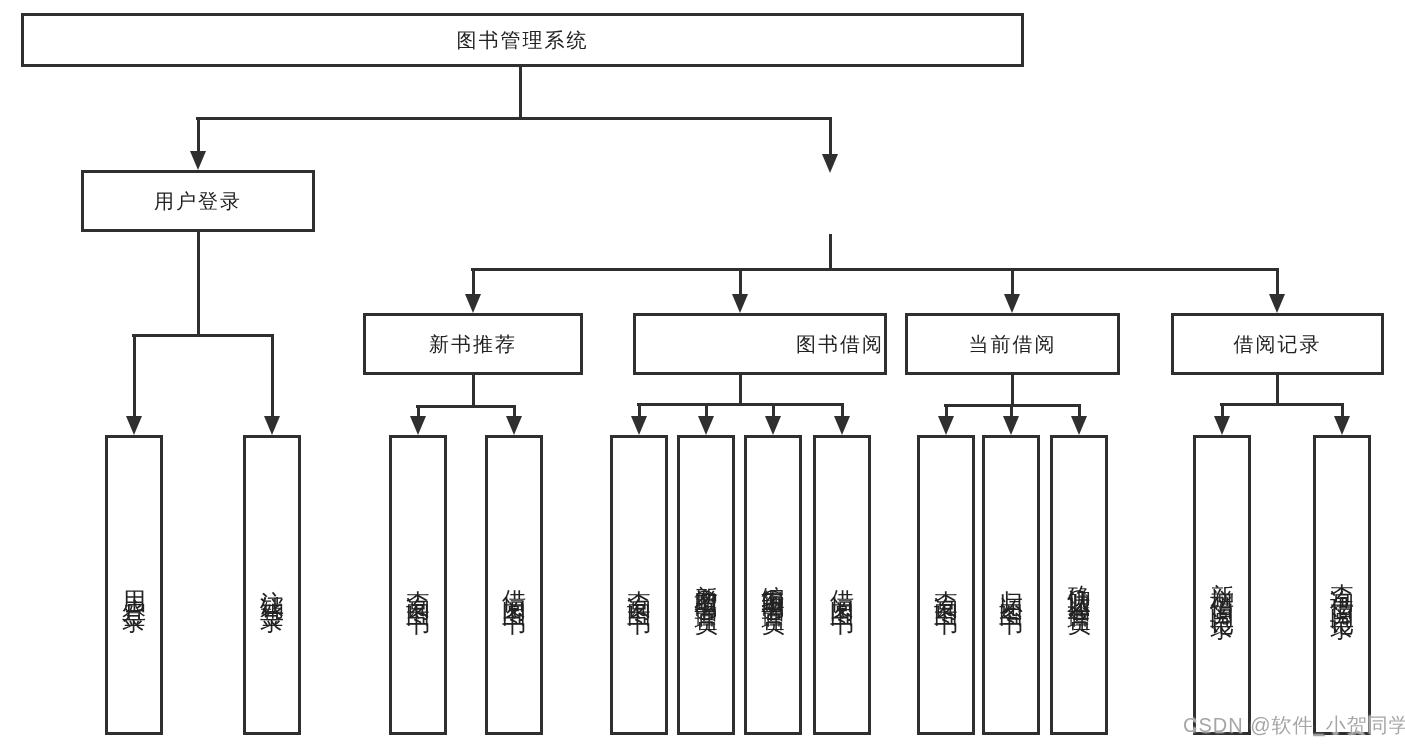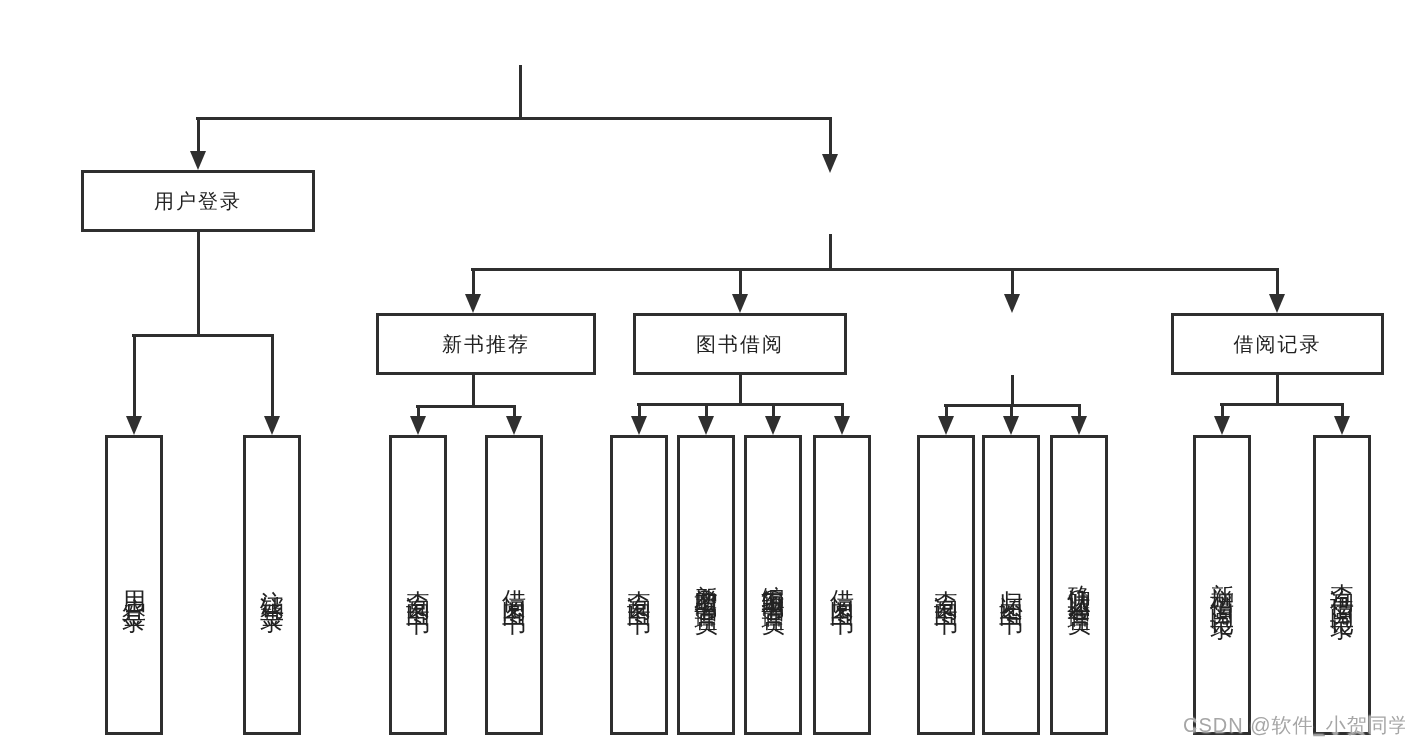--- a/index.html
+++ b/index.html
@@ -82,20 +82,23 @@
     white-space: nowrap;
     z-index: 5;
     text-shadow: 1px 1px 2px rgba(255,255,255,0.9), -1px -1px 2px rgba(255,255,255,0.9);
   }
 </style>
 </head>
 <body>
 
 <div class="diagram">
 
+  <div class="box" style="left:21px; top:13px; width:1003px; height:54px;">
+    <span>图书管理系统</span>
+  </div>
 
   <div class="vline" style="left:519px; top:65px; height:54px;"></div>
   <div class="hline" style="left:196px; top:117px; width:636px;"></div>
   <div class="vline" style="left:197px; top:117px; height:37px;"></div>
   <div class="arrow" style="left:190px; top:151px;"></div>
   <div class="vline" style="left:829px; top:117px; height:39px;"></div>
   <div class="arrow" style="left:822px; top:154px;"></div>
 
   <div class="box" style="left:81px; top:170px; width:234px; height:62px;">
     <span>用户登录</span>
@@ -112,25 +115,28 @@
   <div class="hline" style="left:471px; top:268px; width:808px;"></div>
   <div class="vline" style="left:472px; top:268px; height:28px;"></div>
   <div class="arrow" style="left:465px; top:294px;"></div>
   <div class="vline" style="left:739px; top:268px; height:28px;"></div>
   <div class="arrow" style="left:732px; top:294px;"></div>
   <div class="vline" style="left:1011px; top:268px; height:28px;"></div>
   <div class="arrow" style="left:1004px; top:294px;"></div>
   <div class="vline" style="left:1276px; top:268px; height:28px;"></div>
   <div class="arrow" style="left:1269px; top:294px;"></div>
 
-  <div class="box" style="left:363px; top:313px; width:220px; height:62px;margin-left:13px;">
+  <div class="box" style="left:363px; top:313px; width:220px; height:62px;">
     <span>新书推荐</span>
   </div>
-  <div class="box" style="left:633px; top:313px; width:214px; height:62px;">
+  <div class="box" style="left:633px; top:313px; width:254px; height:62px;justify-content:flex-end;">
     <span>图书借阅</span>
+  </div>
+  <div class="box" style="left:905px; top:313px; width:215px; height:62px;">
+    <span>当前借阅</span>
   </div>
   <div class="box" style="left:1171px; top:313px; width:213px; height:62px;font-family:Liberation Mono, monospace;">
     <span>借阅记录</span>
   </div>
 
   <div class="vline" style="left:472px; top:375px; height:33px;"></div>
   <div class="hline" style="left:416px; top:405px; width:100px;"></div>
   <div class="vline" style="left:417px; top:405px; height:13px;"></div>
   <div class="arrow" style="left:410px; top:416px;"></div>
   <div class="vline" style="left:513px; top:405px; height:13px;"></div>

